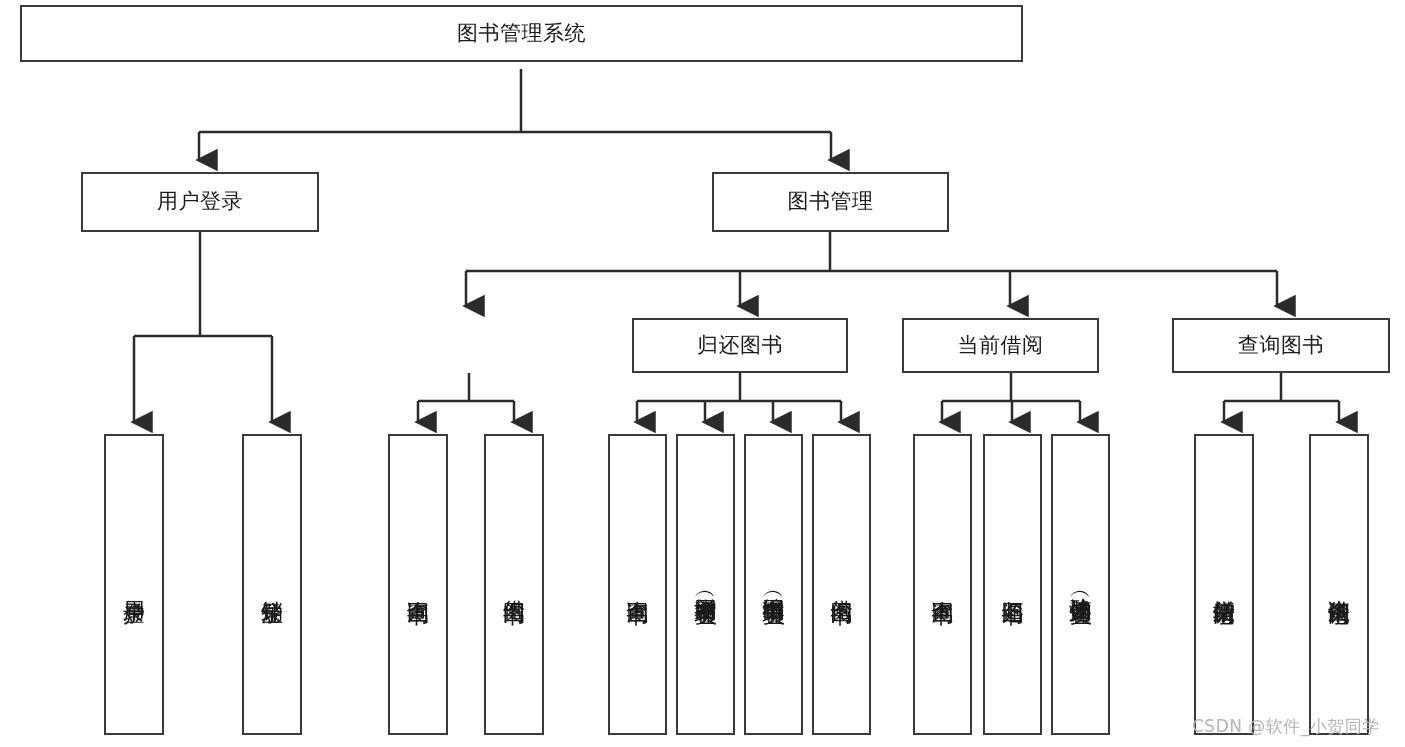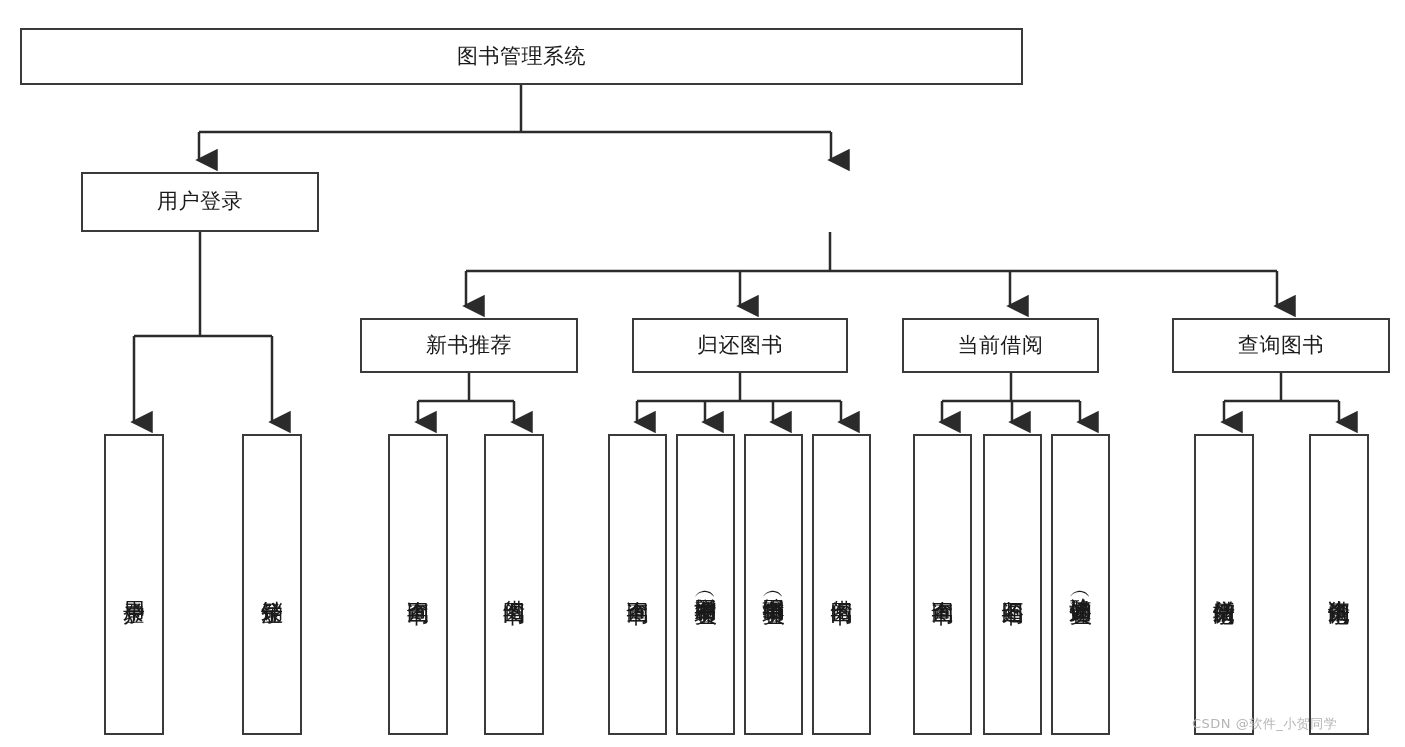--- a/index.html
+++ b/index.html
@@ -48,21 +48,21 @@
     writing-mode: vertical-rl;
     text-orientation: upright;
     font-size: 22px;
     line-height: 1.28;
     letter-spacing: 1px;
     text-align: center;
     white-space: nowrap;
   }
   .watermark {
     position: absolute;
-    font-size: 13px;
+    font-size: 17px;
     color: #b4b4b4;
     white-space: nowrap;
     letter-spacing: 0.5px;
   }
 </style>
 </head>
 <body>
 
 <div id="canvas">
 
@@ -109,31 +109,31 @@
       <path d="M 1012 401 L 1012 422" marker-end="url(#arrow)"></path>
       <path d="M 1080 401 L 1080 422" marker-end="url(#arrow)"></path>
 
       <path d="M 1281 373 L 1281 401"></path>
       <path d="M 1224 401 L 1339 401"></path>
       <path d="M 1224 401 L 1224 422" marker-end="url(#arrow)"></path>
       <path d="M 1339 401 L 1339 422" marker-end="url(#arrow)"></path>
     </g>
   </svg>
 
-  <div class="node h" style="left:20px; top:28px; width:1003px; height:57px;">
+  <div class="node h" style="left:20px; top:5px; width:1003px; height:57px;">
     <span class="label-h">图书管理系统</span>
   </div>
 
   <div class="node h" style="left:81px; top:172px; width:238px; height:60px;">
     <span class="label-h">用户登录</span>
   </div>
+  <div class="node h" style="left:712px; top:172px; width:237px; height:60px;">
+    <span class="label-h">图书管理</span>
+  </div>
 
-  <div class="node h" style="left:360px; top:318px; width:218px; height:55px;">
-    <span class="label-h">新书推荐</span>
-  </div>
   <div class="node h" style="left:632px; top:318px; width:216px; height:55px;">
     <span class="label-h">归还图书</span>
   </div>
   <div class="node h" style="left:902px; top:318px; width:197px; height:55px;">
     <span class="label-h">当前借阅</span>
   </div>
   <div class="node h" style="left:1172px; top:318px; width:218px; height:55px;">
     <span class="label-h">查询图书</span>
   </div>
 

